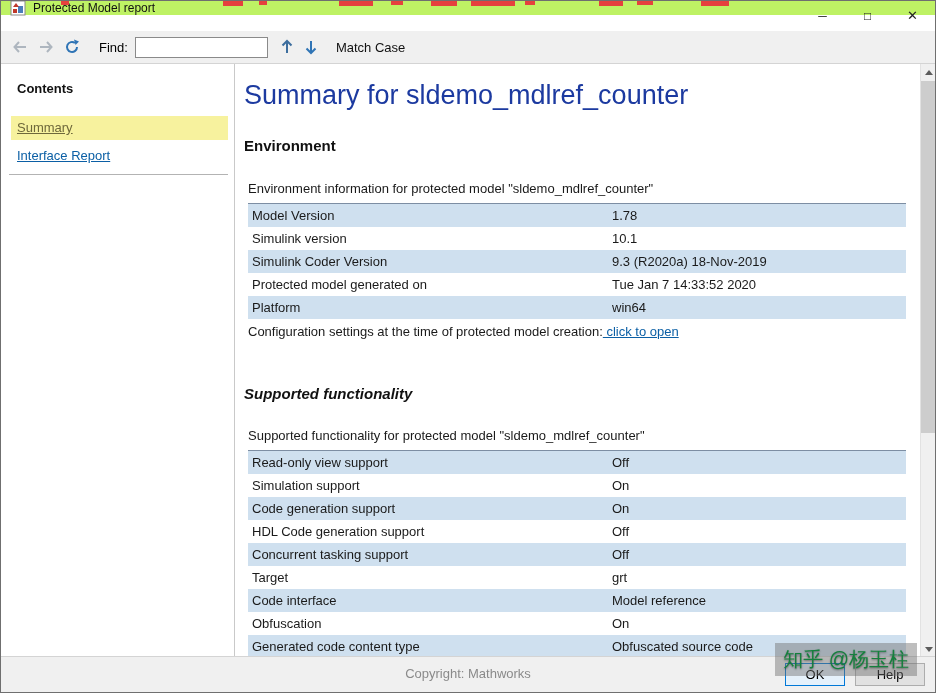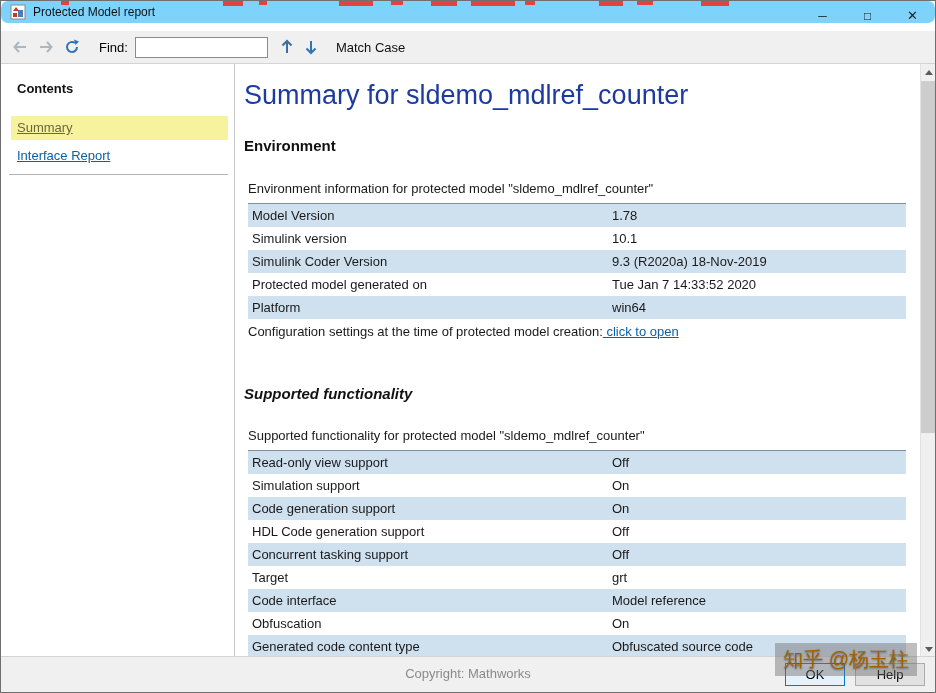--- a/index.html
+++ b/index.html
@@ -6,21 +6,21 @@
   html,body { margin:0; padding:0; background:#fff; }
   body { font-family:"Liberation Sans", sans-serif; }
 
   .window { position:relative; width:936px; height:693px; border:1px solid #6f6f6f; background:#fff; overflow:hidden; }
 
   
   .artifacts { position:absolute; top:0; left:0; width:100%; height:6px; z-index:50; pointer-events:none; }
   .artifacts span { position:absolute; top:0; background:#e5413e; }
 
   
-  .titlebar { position:absolute; top:0; left:0; right:0; height:22px; background:#7dd3fc; display:flex; align-items:center;border-radius:7px; }
+  .titlebar { position:absolute; top:0; left:0; right:0; height:14px; background:#bef264; display:flex; align-items:center; }
   .app-icon { margin-left:9px; width:16px; height:16px; display:inline-block; }
   .win-title { margin-left:7px; font-size:12px; color:#111; }
   .win-controls { position:absolute; right:0; top:0; height:30px; display:flex; }
   .win-btn { width:45px; height:30px; line-height:30px; text-align:center; font-size:12px; color:#222; cursor:default; }
   .win-btn.close { font-size:13px; }
 
   
   .toolbar { position:absolute; top:30px; left:0; right:0; height:33px; background:#f0f0f0; border-bottom:1px solid #d4d4d4; display:flex; align-items:center; }
   .tb-icon { display:inline-flex; align-items:center; justify-content:center; width:22px; height:22px; }
   .tb-back { margin-left:8px; } .tb-fwd { margin-left:4px; } .tb-refresh { margin-left:4px; }
@@ -64,21 +64,21 @@
   .sb-thumb { position:absolute; left:0; top:17px; width:15px; height:352px; background:#cdcdcd; }
 
   
   .footer { position:absolute; left:0; right:0; bottom:0; height:36px; background:#f0f0f0; border-top:1px solid #d4d4d4; }
   .copyright { position:absolute; left:0; right:0; top:9px; text-align:center; font-size:13px; color:#8a8a8a; }
   .btn { position:absolute; top:6px; height:23px; font-size:13px; font-family:"Liberation Sans",sans-serif; cursor:default; }
   .btn-ok { right:90px; width:60px; background:#e5f1fb; border:1px solid #0078d7; }
   .btn-help { right:10px; width:70px; background:#e1e1e1; border:1px solid #adadad; }
 
   
-  .watermark { position:absolute; right:18px; bottom:16px; z-index:60; font-size:20px; color:#a16207; background:rgba(110,110,110,0.45); padding:3px 8px; text-shadow:0 1px 2px rgba(0,0,0,0.45); white-space:nowrap; }
+  .watermark { position:absolute; right:18px; bottom:16px; z-index:60; font-size:20px; color:#15803d; background:rgba(110,110,110,0.45); padding:3px 8px; text-shadow:0 1px 2px rgba(0,0,0,0.45); white-space:nowrap; }
 </style>
 </head>
 <body>
 
 <div class="window">
 
   <div class="artifacts">
     <span style="left:60px;width:8px;height:4px"></span>
     <span style="left:222px;width:20px;height:5px"></span>
     <span style="left:258px;width:8px;height:4px"></span>

